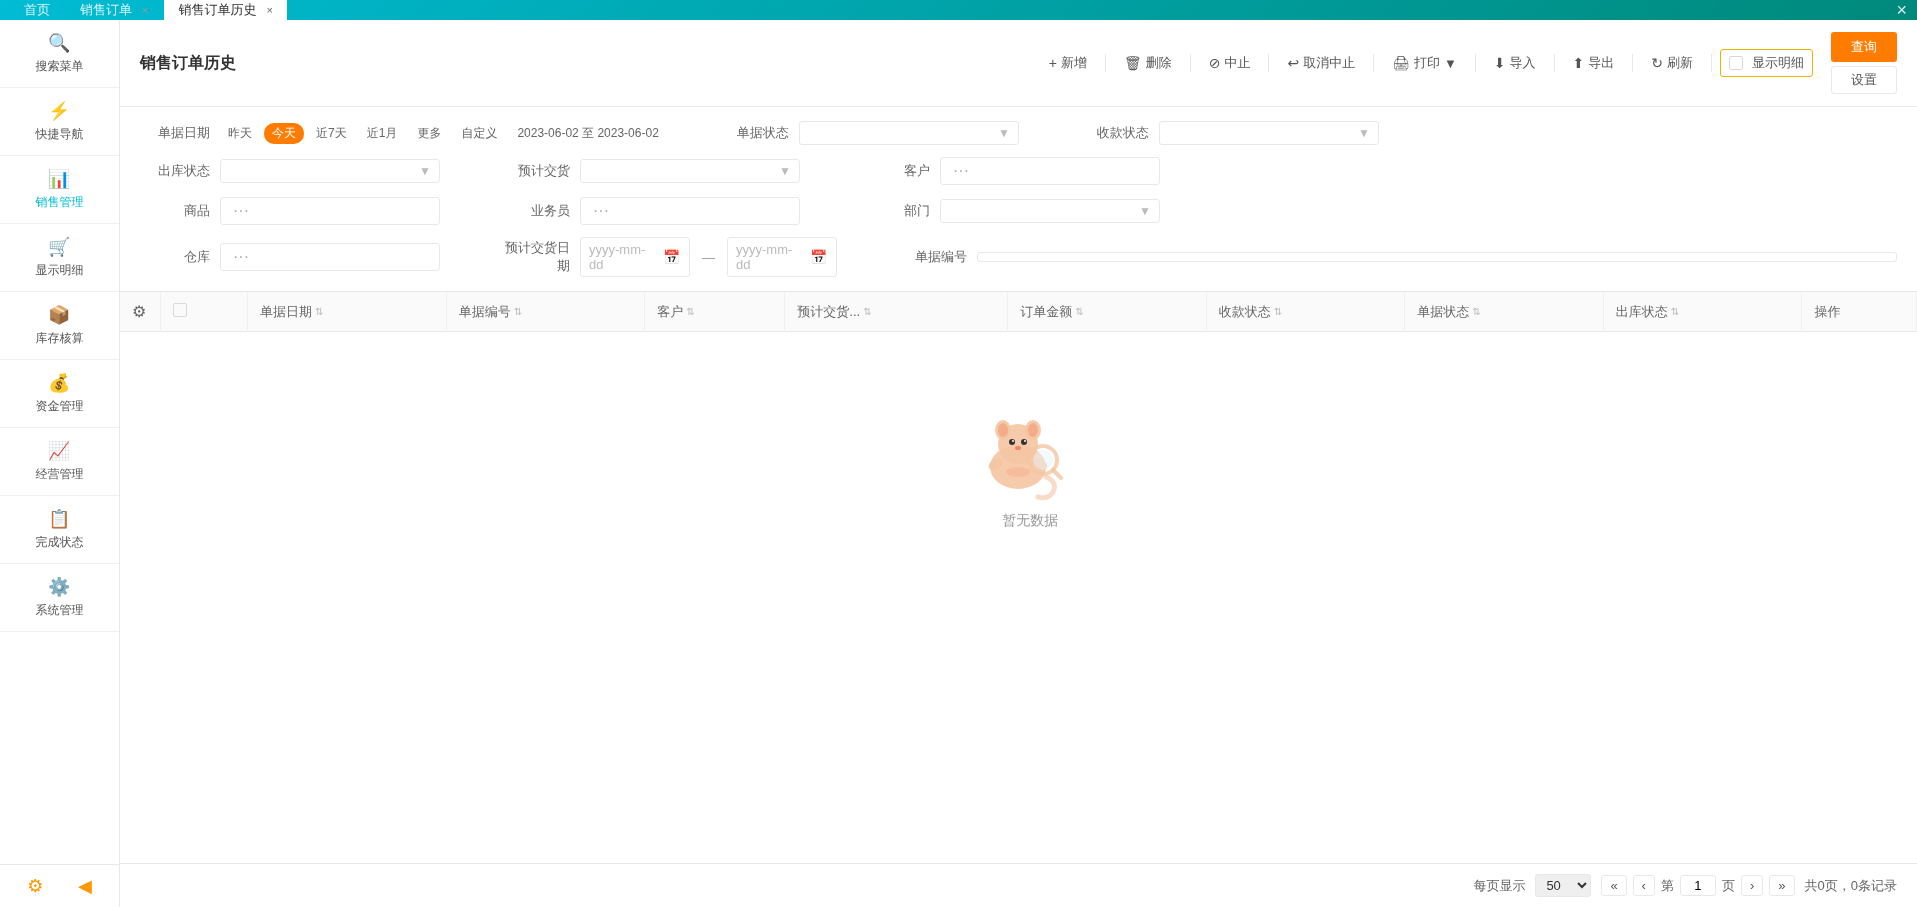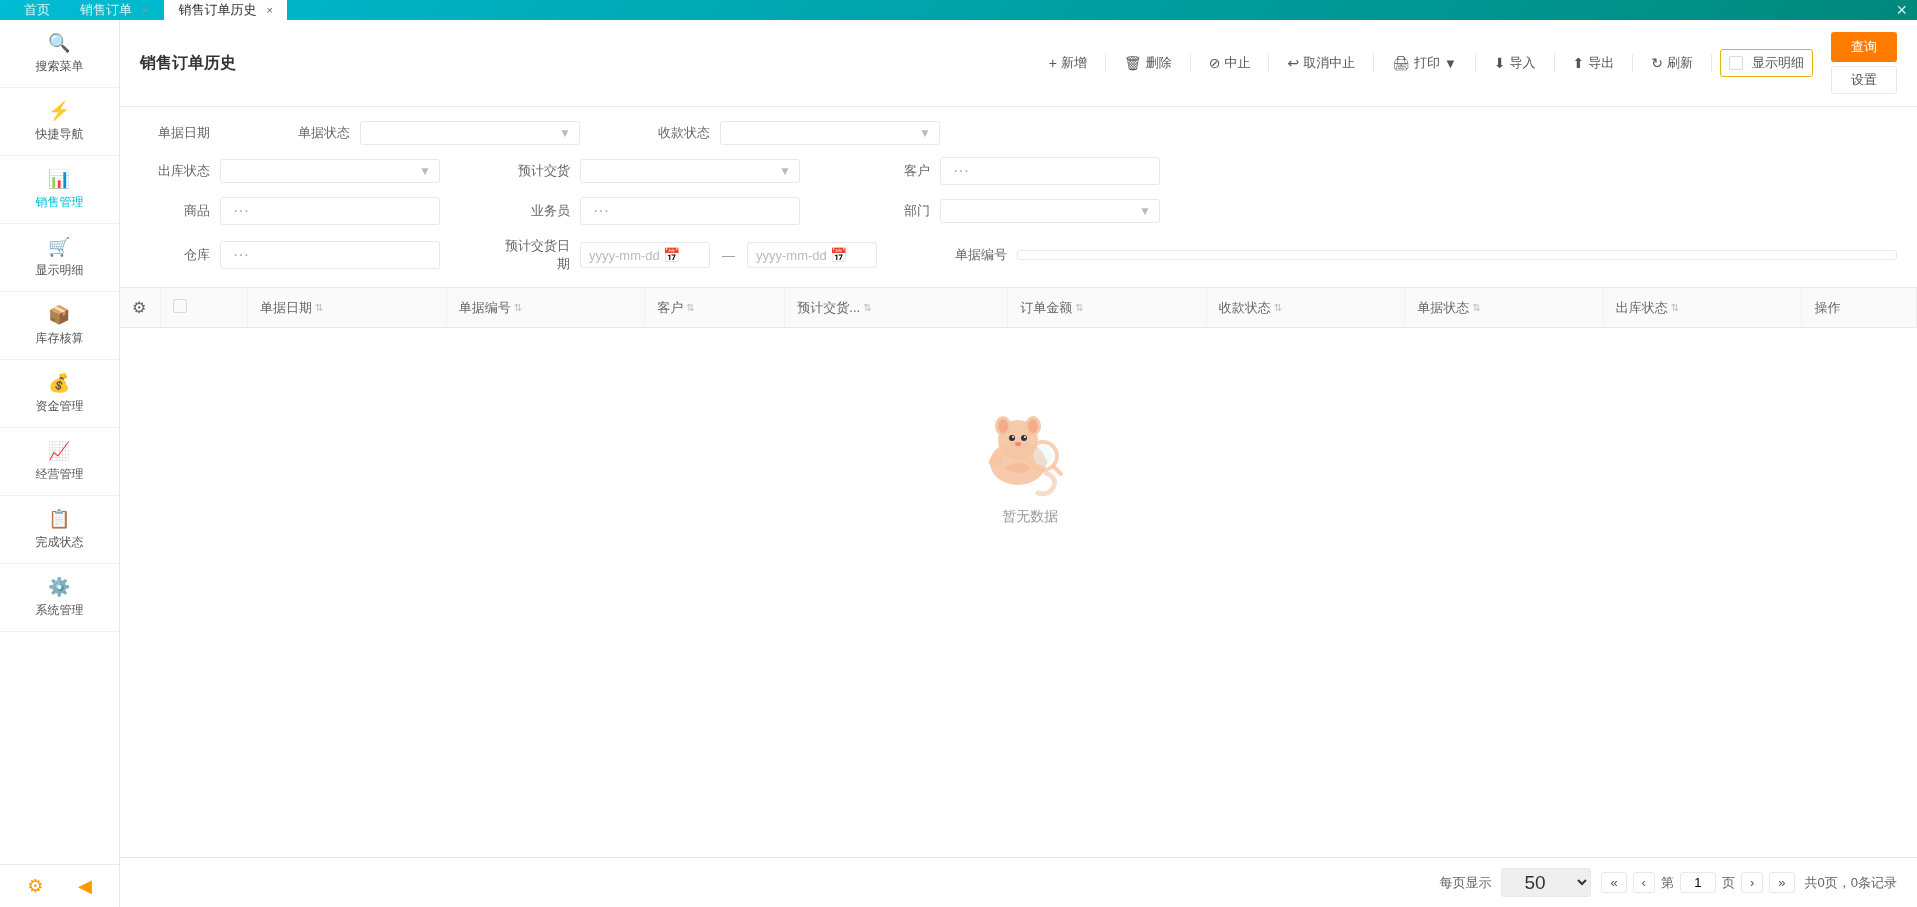--- a/index.html
+++ b/index.html
@@ -45,21 +45,21 @@
     .date-filter { display: flex; align-items: center; gap: 4px; }
     .date-badge { padding: 2px 8px; border-radius: 10px; font-size: 12px; cursor: pointer; color: #666; }
     .date-badge.active { background: #ff7c00; color: #fff; border-radius: 10px; }
     .date-range { color: #666; font-size: 12px; margin-left: 8px; }
     .select-control { display: flex; align-items: center; border: 1px solid #e8e8e8; border-radius: 3px; padding: 4px 8px; min-width: 200px; background: #fff; cursor: pointer; }
     .select-control .placeholder { color: #bbb; flex: 1; font-size: 13px; }
     .select-arrow { color: #bbb; font-size: 12px; }
     .input-control { border: 1px solid #e8e8e8; border-radius: 3px; padding: 4px 8px; min-width: 200px; background: #fff; display: flex; align-items: center; }
     .input-control .placeholder { color: #bbb; font-size: 13px; }
     .dots-btn { color: #aaa; cursor: pointer; padding: 0 4px; font-size: 16px; }
-    .date-input { border: 1px solid #e8e8e8; border-radius: 3px; padding: 4px 8px; width: 130px; color: #bbb; font-size: 13px; display: flex; align-items: center; gap: 4px; }
+    .date-input { border: 1px solid #e8e8e8; border-radius: 3px; padding: 4px 8px; width: 110px; color: #bbb; font-size: 13px; display: flex; align-items: center; gap: 4px; }
     .date-dash { margin: 0 8px; color: #999; }
     .collapse-bar { text-align: center; color: #00bcd4; font-size: 12px; cursor: pointer; padding: 4px; }
     .calendar-icon { color: #ff7c00; font-size: 14px; cursor: pointer; }
 
     
     .table-area { flex: 1; background: #fff; margin: 0; overflow: auto; }
     .data-table { width: 100%; border-collapse: collapse; }
     .data-table thead tr { background: #fafafa; border-bottom: 1px solid #e8e8e8; }
     .data-table th { padding: 10px 12px; text-align: left; color: #666; font-size: 13px; font-weight: normal; border-right: 1px solid #f0f0f0; white-space: nowrap; }
     .data-table th:first-child { width: 40px; }
@@ -67,21 +67,21 @@
     .sort-icon { color: #bbb; font-size: 10px; }
     .settings-icon { color: #666; cursor: pointer; font-size: 16px; }
     .checkbox { width: 14px; height: 14px; border: 1px solid #d9d9d9; border-radius: 2px; display: inline-block; }
 
     
     .empty-state { display: flex; flex-direction: column; align-items: center; justify-content: center; padding: 60px 20px; }
     .empty-text { color: #999; font-size: 14px; margin-left: 24px; }
 
     
     .table-footer { background: #fff; border-top: 1px solid #e8e8e8; padding: 10px 20px; display: flex; align-items: center; justify-content: flex-end; gap: 10px; flex-shrink: 0; font-size: 13px; color: #666; }
-    .page-size-select { border: 1px solid #e8e8e8; border-radius: 3px; padding: 2px 18px; font-size: 19px; color: #333; cursor: pointer; }
+    .page-size-select { border: 1px solid #e8e8e8; border-radius: 3px; padding: 2px 6px; font-size: 13px; color: #333; cursor: pointer; }
     .page-nav { display: flex; align-items: center; gap: 6px; }
     .page-btn { border: 1px solid #e8e8e8; border-radius: 3px; padding: 2px 8px; cursor: pointer; color: #555; background: #fff; font-size: 13px; }
     .page-input { border: 1px solid #e8e8e8; border-radius: 3px; padding: 2px 6px; width: 36px; text-align: center; font-size: 13px; }
 
     .query-btn { background: #ff7c00; color: #fff; border: none; padding: 6px 20px; border-radius: 3px; cursor: pointer; font-size: 13px; }
     .set-btn { background: #fff; color: #555; border: 1px solid #e8e8e8; padding: 4px 16px; border-radius: 3px; cursor: pointer; font-size: 13px; display: block; margin-top: 4px; }
     .btn-group-right { display: flex; flex-direction: column; align-items: stretch; margin-left: 10px; }
 
     
     .empty-svg { width: 120px; height: 120px; }
@@ -205,20 +205,29 @@
           <button class="query-btn">查询</button>
           <button class="set-btn">设置</button>
         </div>
       </div>
     </div>
 
     <div class="filter-area">
 
       <div class="filter-row">
         <span class="filter-label">单据日期</span>
+        <div class="date-filter">
+          <span class="date-badge">昨天</span>
+          <span class="date-badge active">今天</span>
+          <span class="date-badge">近7天</span>
+          <span class="date-badge">近1月</span>
+          <span class="date-badge">更多</span>
+          <span class="date-badge">自定义</span>
+          <span class="date-range">2023-06-02 至 2023-06-02</span>
+        </div>
 
         <span class="filter-label" style="margin-left:60px;">单据状态</span>
         <div class="select-control" style="min-width:220px;">
           <span class="placeholder"></span>
           <span class="select-arrow">▼</span>
         </div>
 
         <span class="filter-label" style="margin-left:60px;">收款状态</span>
         <div class="select-control" style="min-width:220px;">
           <span class="placeholder"></span>

